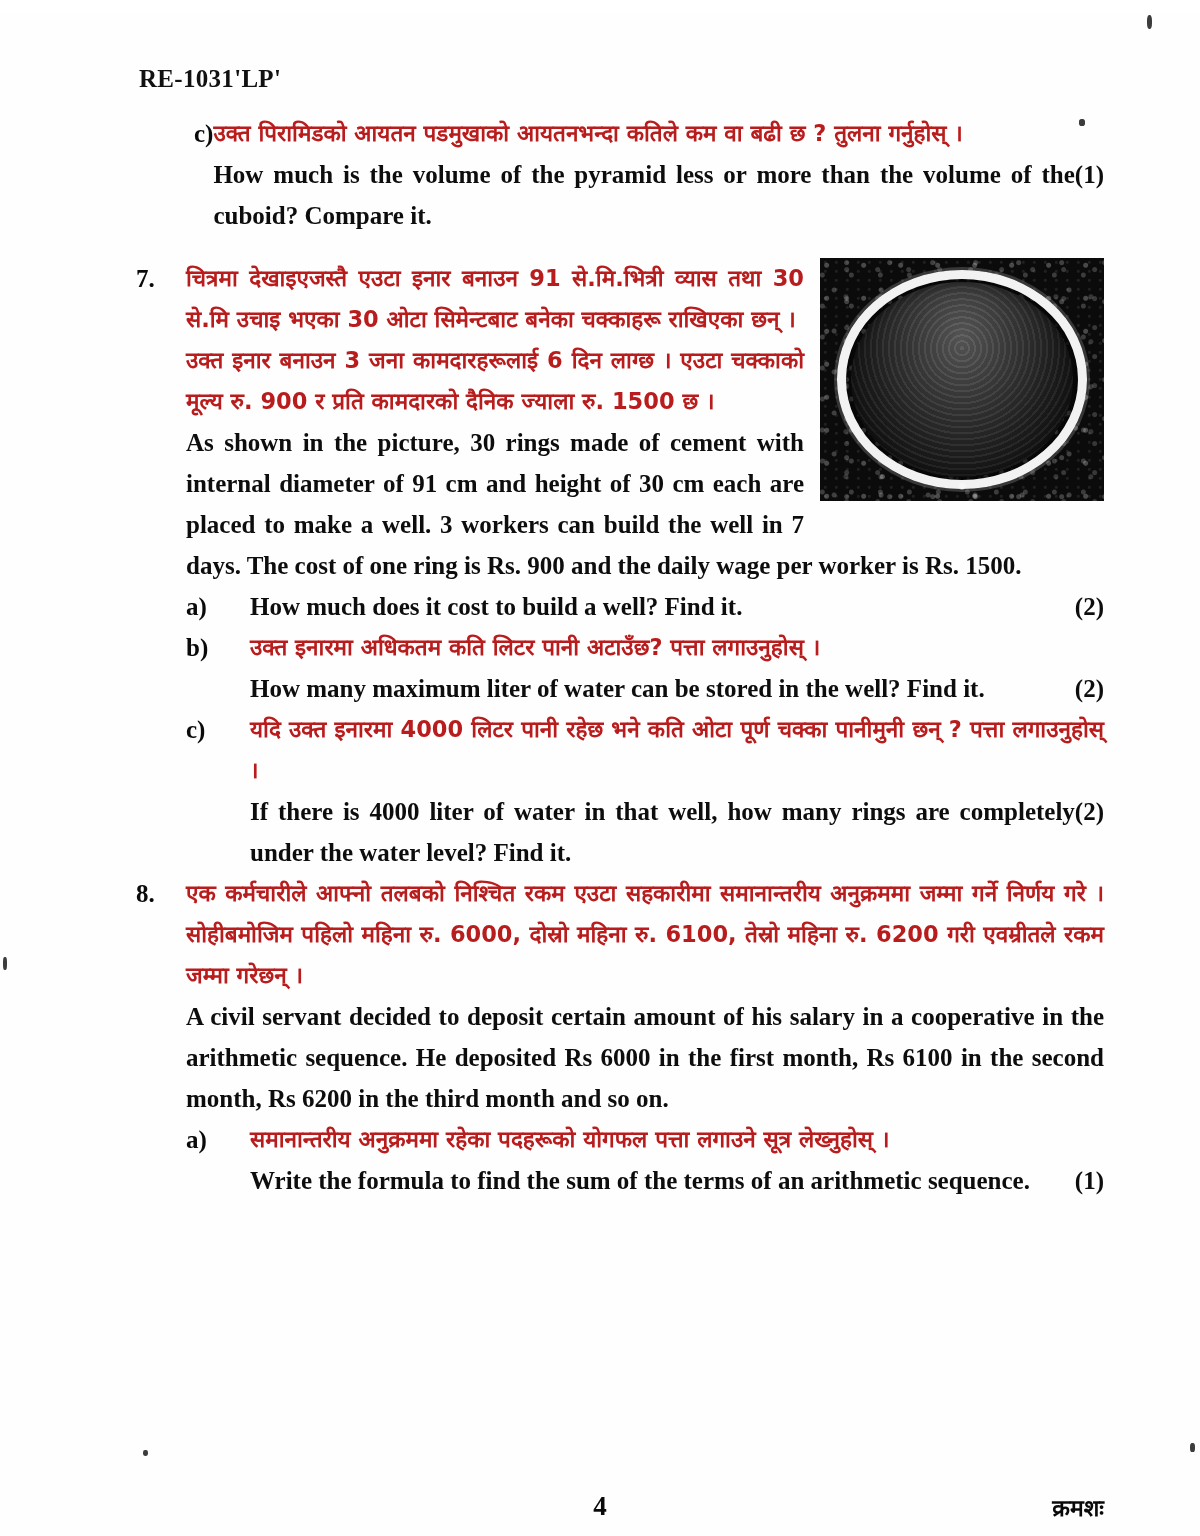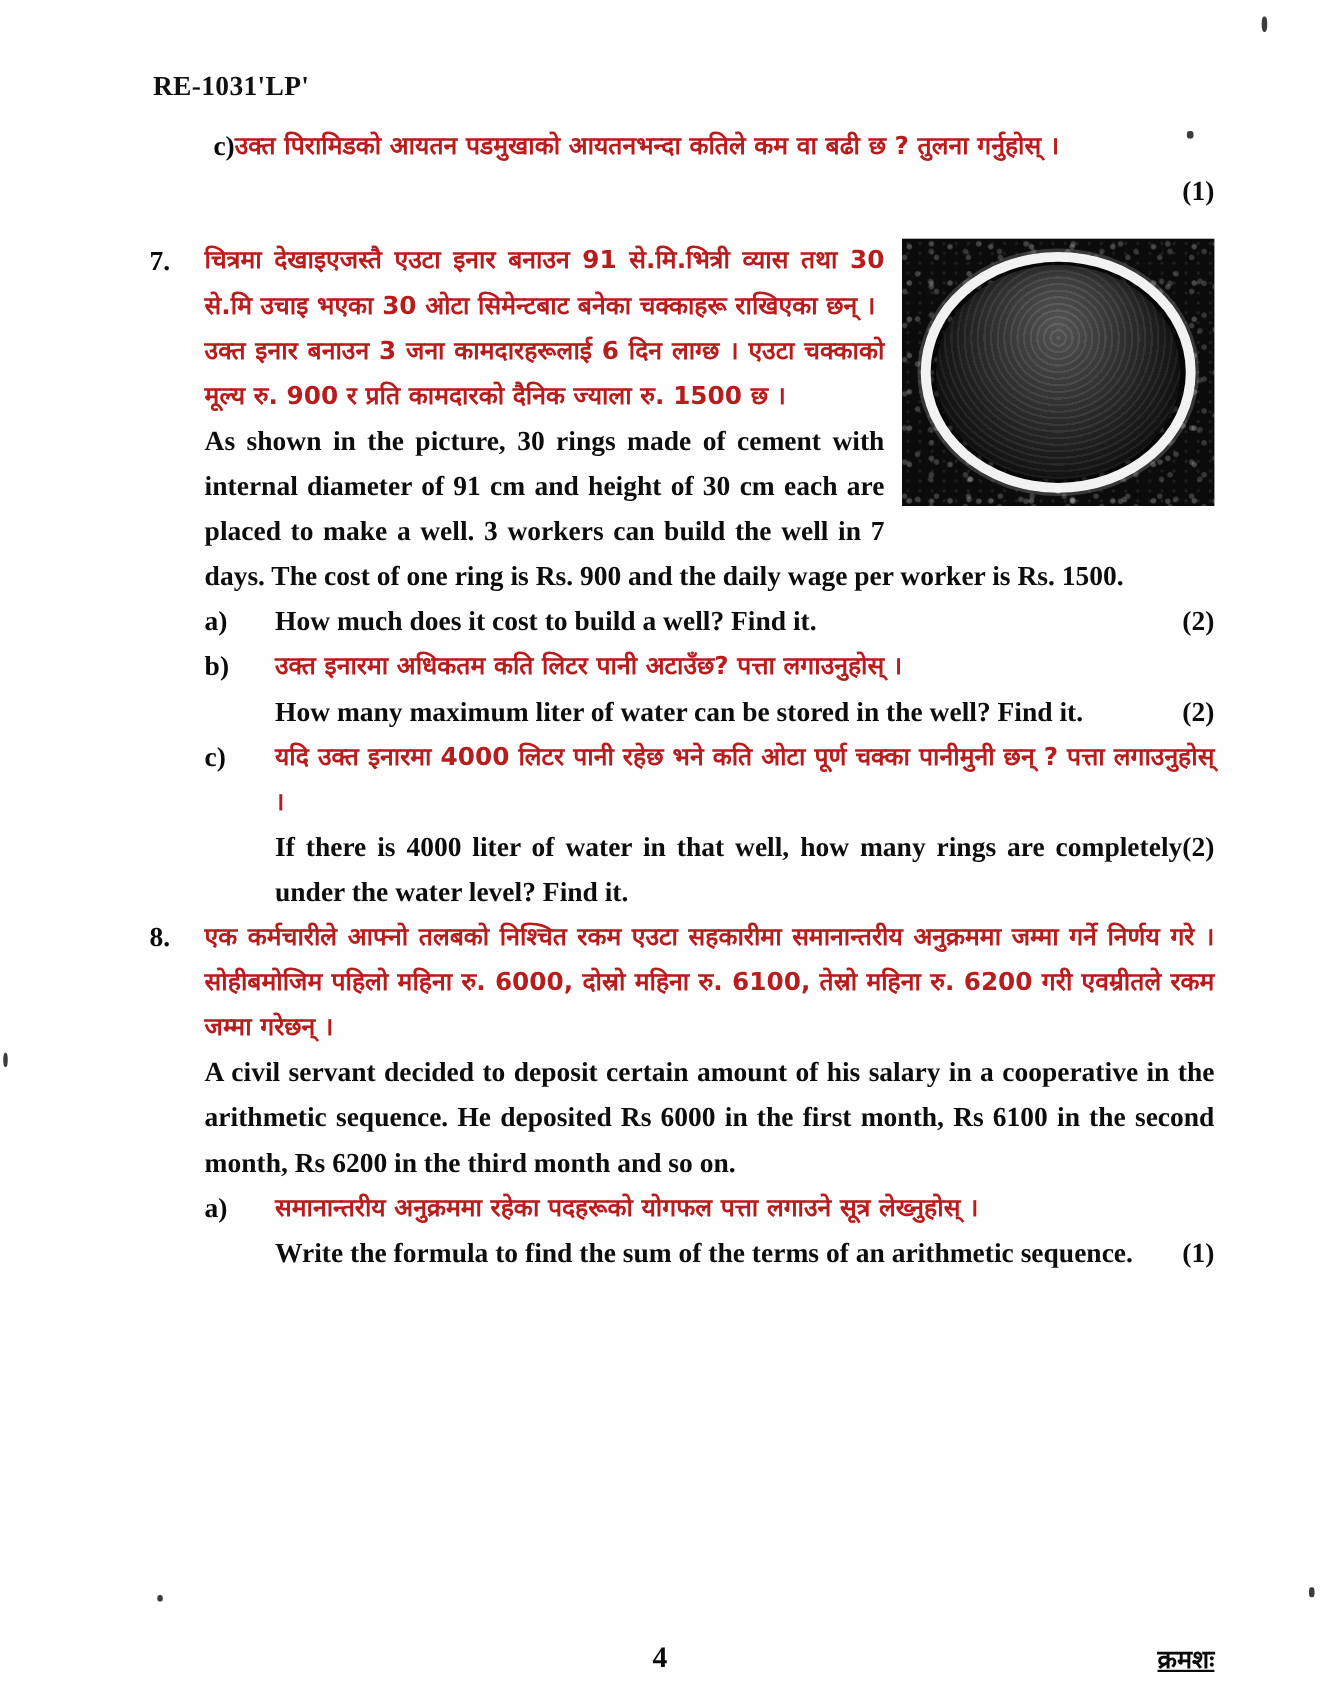--- a/index.html
+++ b/index.html
@@ -185,21 +185,20 @@
     font-weight: bold;
     font-size: 27px;
   }
   .footer-cont {
     position: absolute;
     right: 96px;
     top: 1478px;
     font-family: "DejaVu Sans", sans-serif;
     font-weight: 700;
     font-size: 23px;
-    text-decoration: underline;
   }
 
   
   .speck {
     position: absolute;
     background: #1a1a1a;
     border-radius: 40%;
     opacity: 0.85;
   }
   .s1 { left: 1147px; top: 2px;  width: 5px;  height: 14px; }
@@ -219,20 +218,21 @@
   <div class="doc-header">RE-1031'LP'</div>
 
   <div class="content">
 
     <div class="qrow">
       <div class="qnum sub">c)</div>
       <div class="qbody">
         <p class="np blk justify">उक्त पिरामिडको आयतन पडमुखाको आयतनभन्दा कतिले कम वा बढी छ ? तुलना गर्नुहोस् ।</p>
         <div class="en justify" style="position:relative;">
           <span class="marks">(1)</span>
+          <span>How much is the volume of the pyramid less or more than the volume of the cuboid?  Compare it.</span>
         </div>
       </div>
     </div>
 
     <div class="gap-q"></div>
 
     <div class="qrow">
       <div class="qnum">7.</div>
       <div class="qbody">
 

